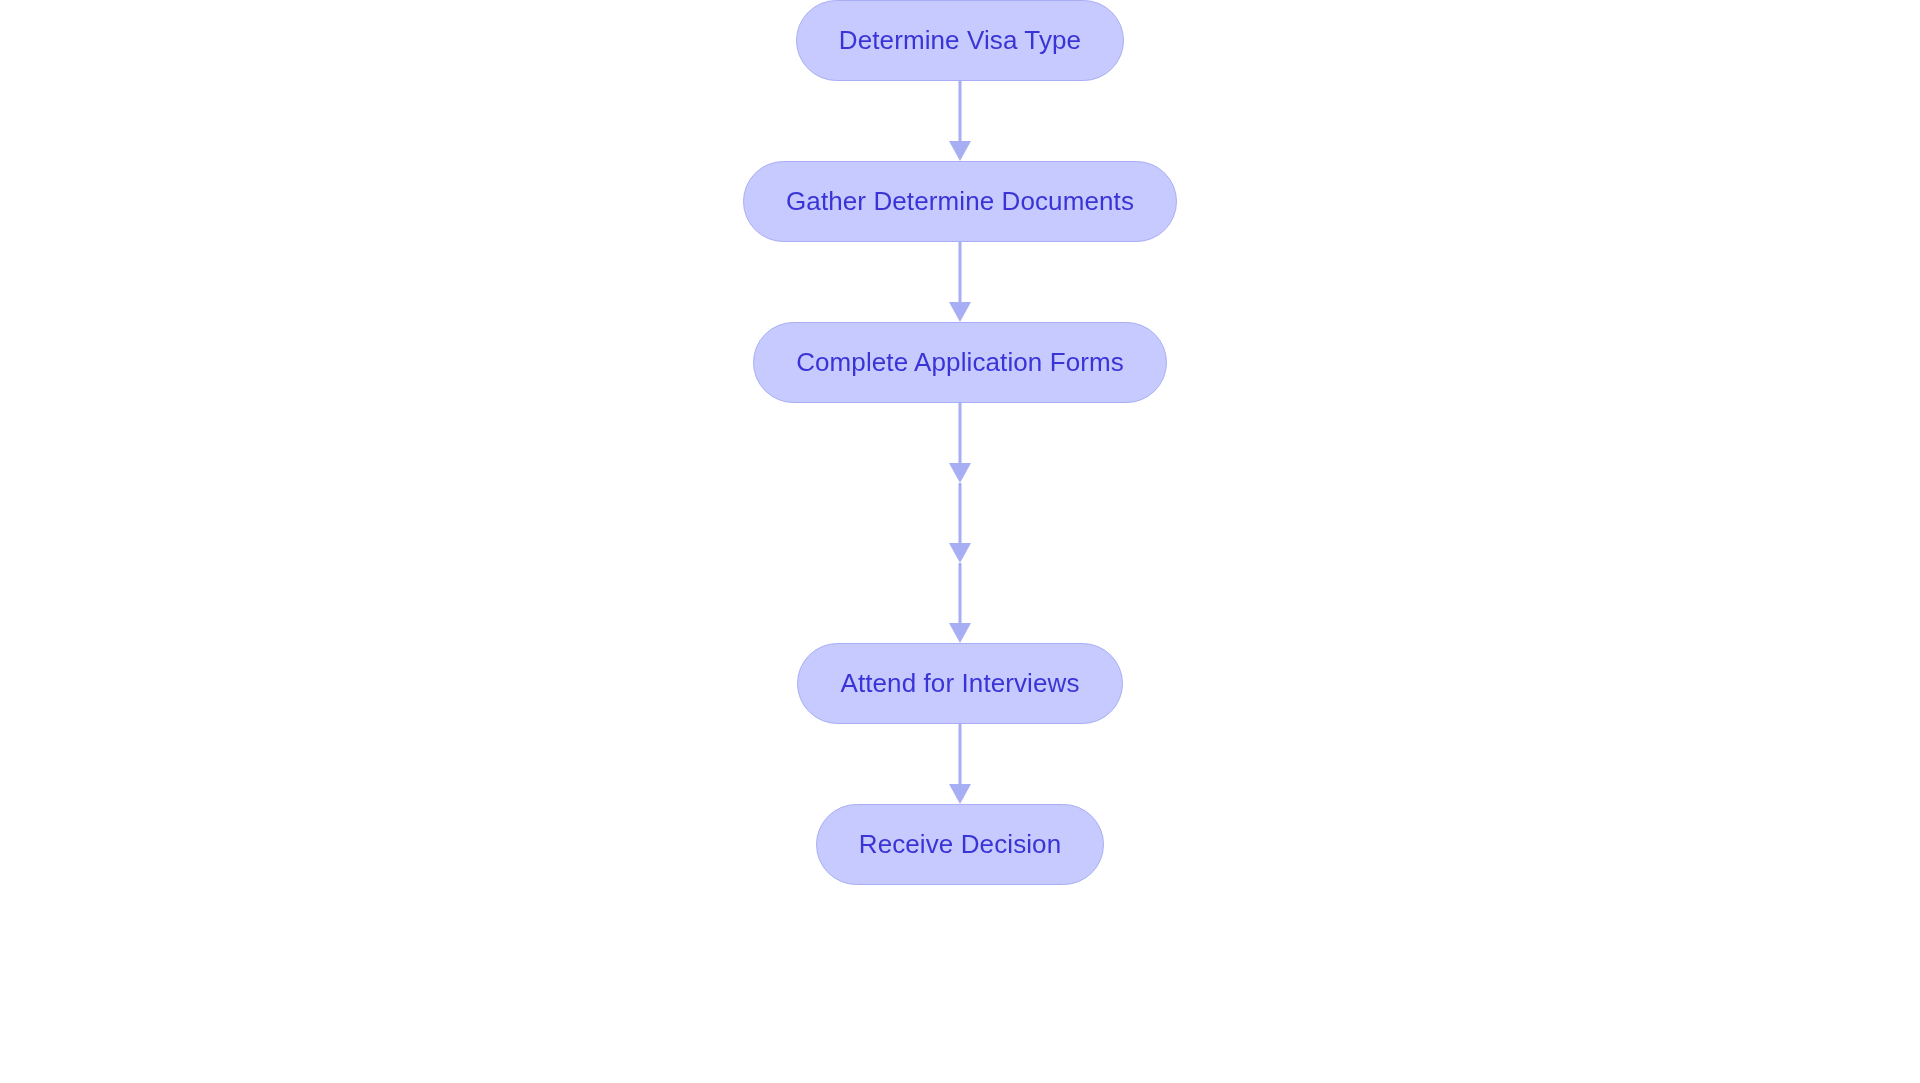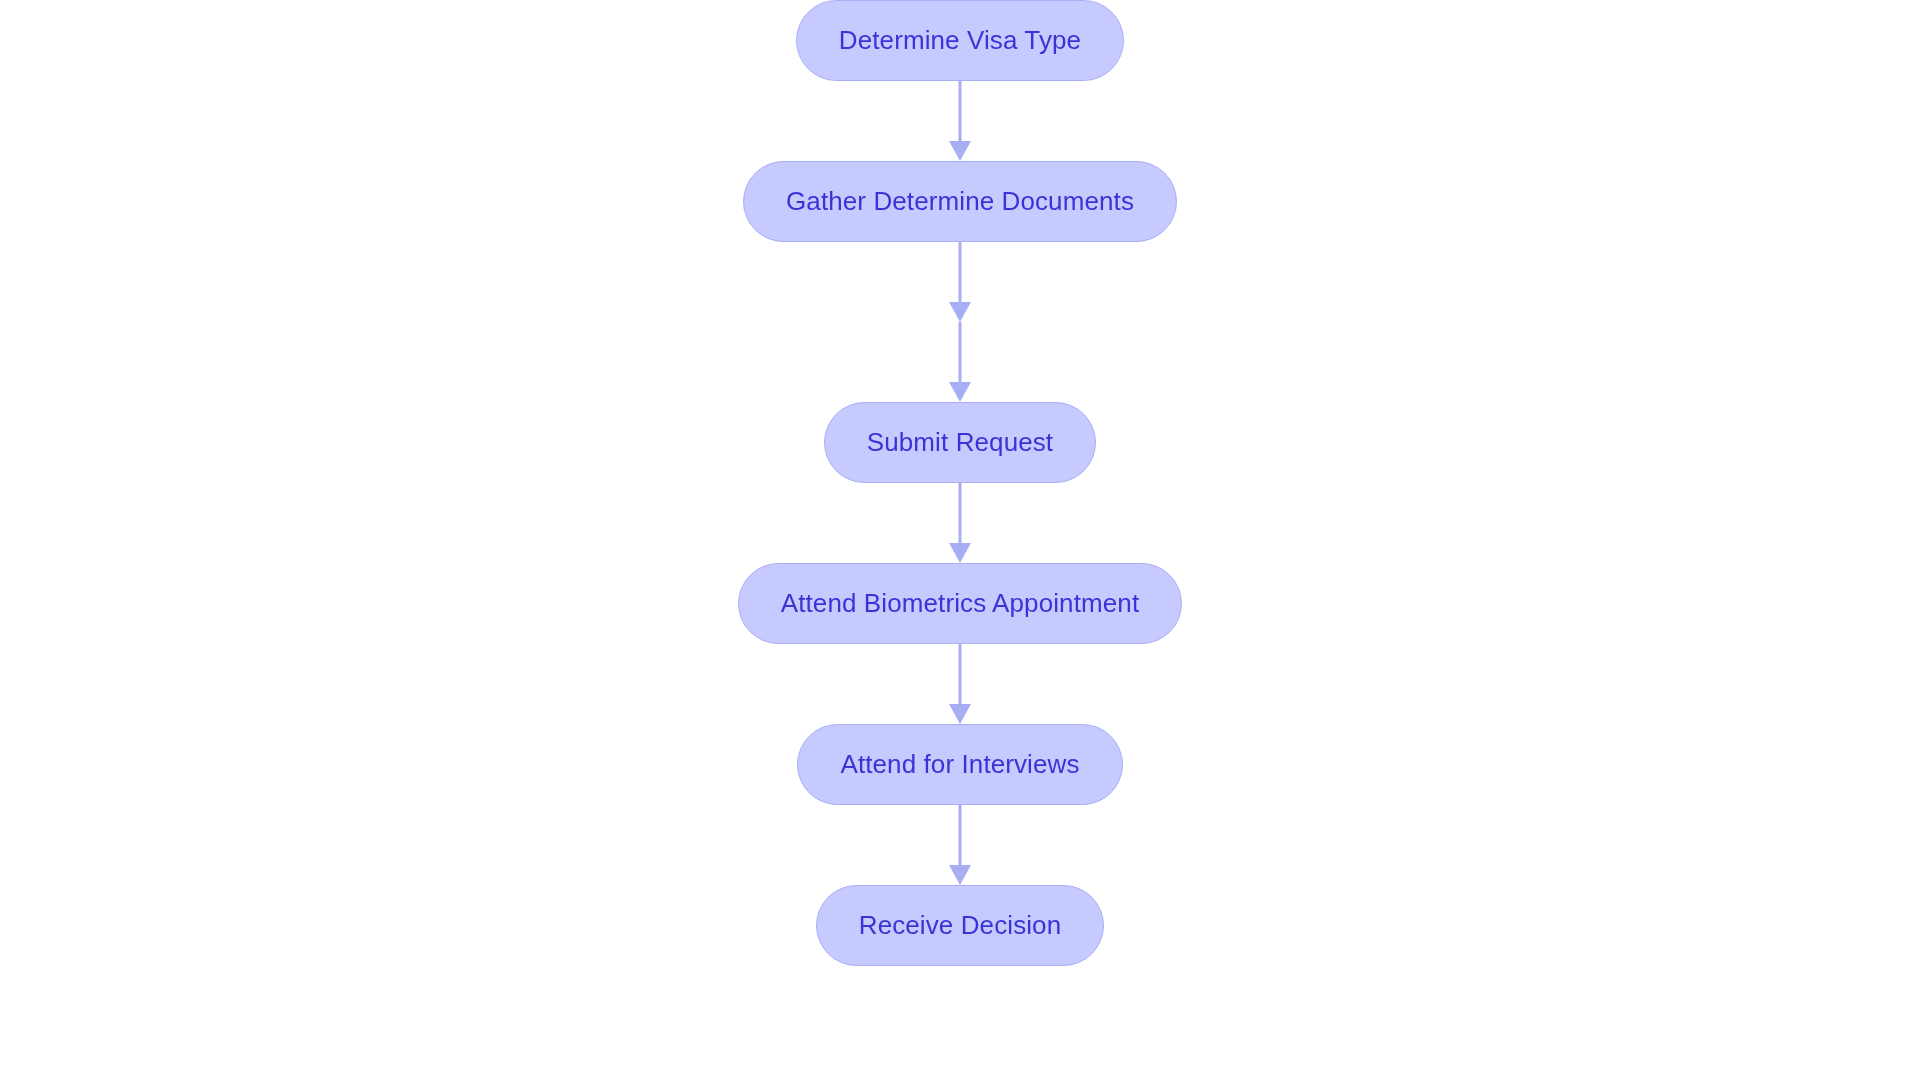--- a/index.html
+++ b/index.html
@@ -96,38 +96,35 @@
 
     <div class="flow-node">
       <span>Gather Determine Documents</span>
     </div>
 
     <div class="flow-connector">
       <div class="connector-line"></div>
       <div class="connector-arrowhead"></div>
     </div>
 
-
-    <div class="flow-connector">
-      <div class="connector-line"></div>
-      <div class="connector-arrowhead"></div>
-    </div>
-
     <div class="flow-node">
-      <span>Submit Request</span>
+      <span>Complete Application Forms</span>
     </div>
 
     <div class="flow-connector">
       <div class="connector-line"></div>
       <div class="connector-arrowhead"></div>
     </div>
 
-    <div class="flow-node">
-      <span>Attend Biometrics Appointment</span>
+
+    <div class="flow-connector">
+      <div class="connector-line"></div>
+      <div class="connector-arrowhead"></div>
     </div>
+
 
     <div class="flow-connector">
       <div class="connector-line"></div>
       <div class="connector-arrowhead"></div>
     </div>
 
     <div class="flow-node">
       <span>Attend for Interviews</span>
     </div>
 

